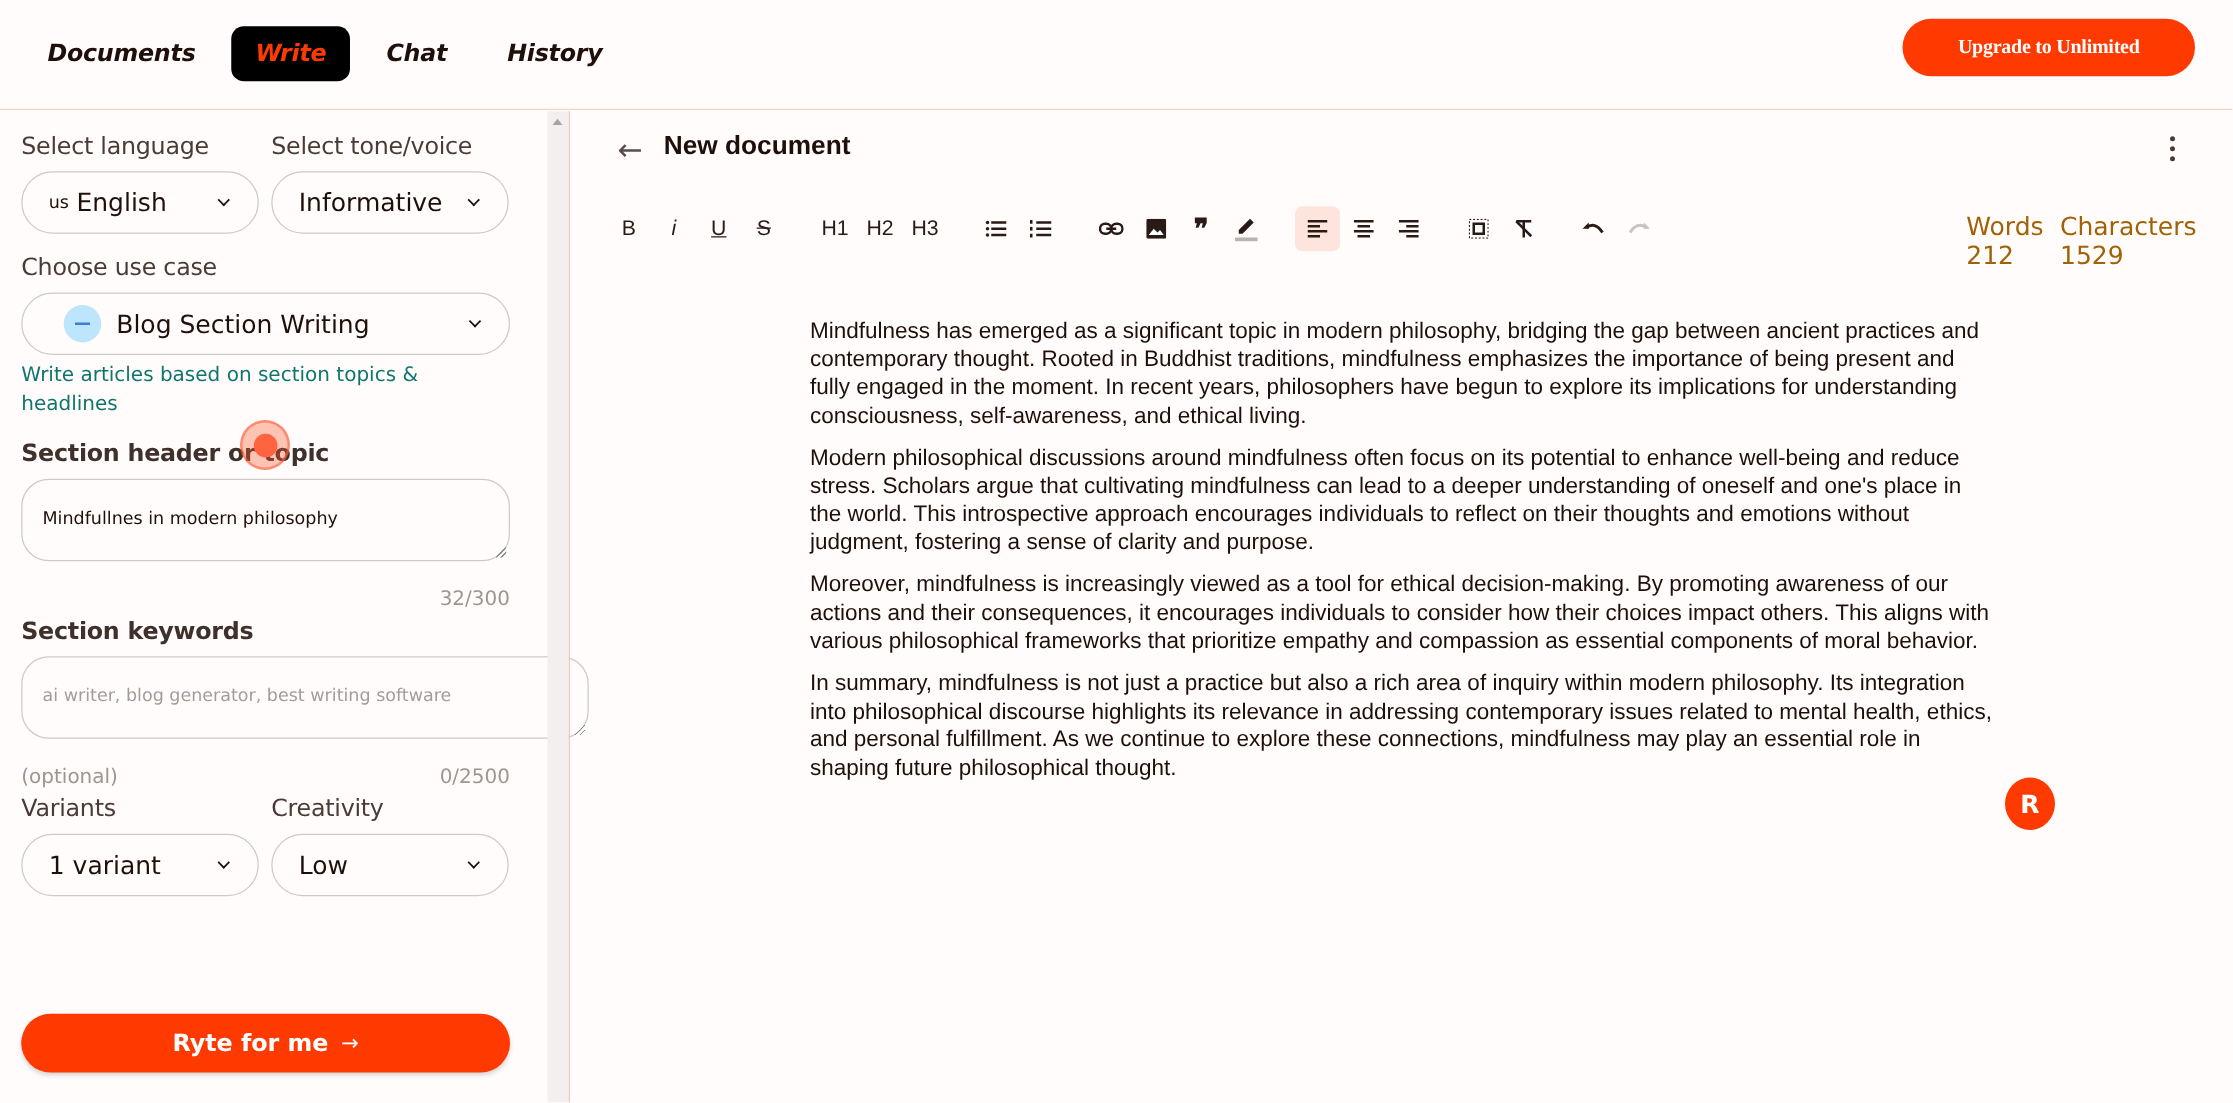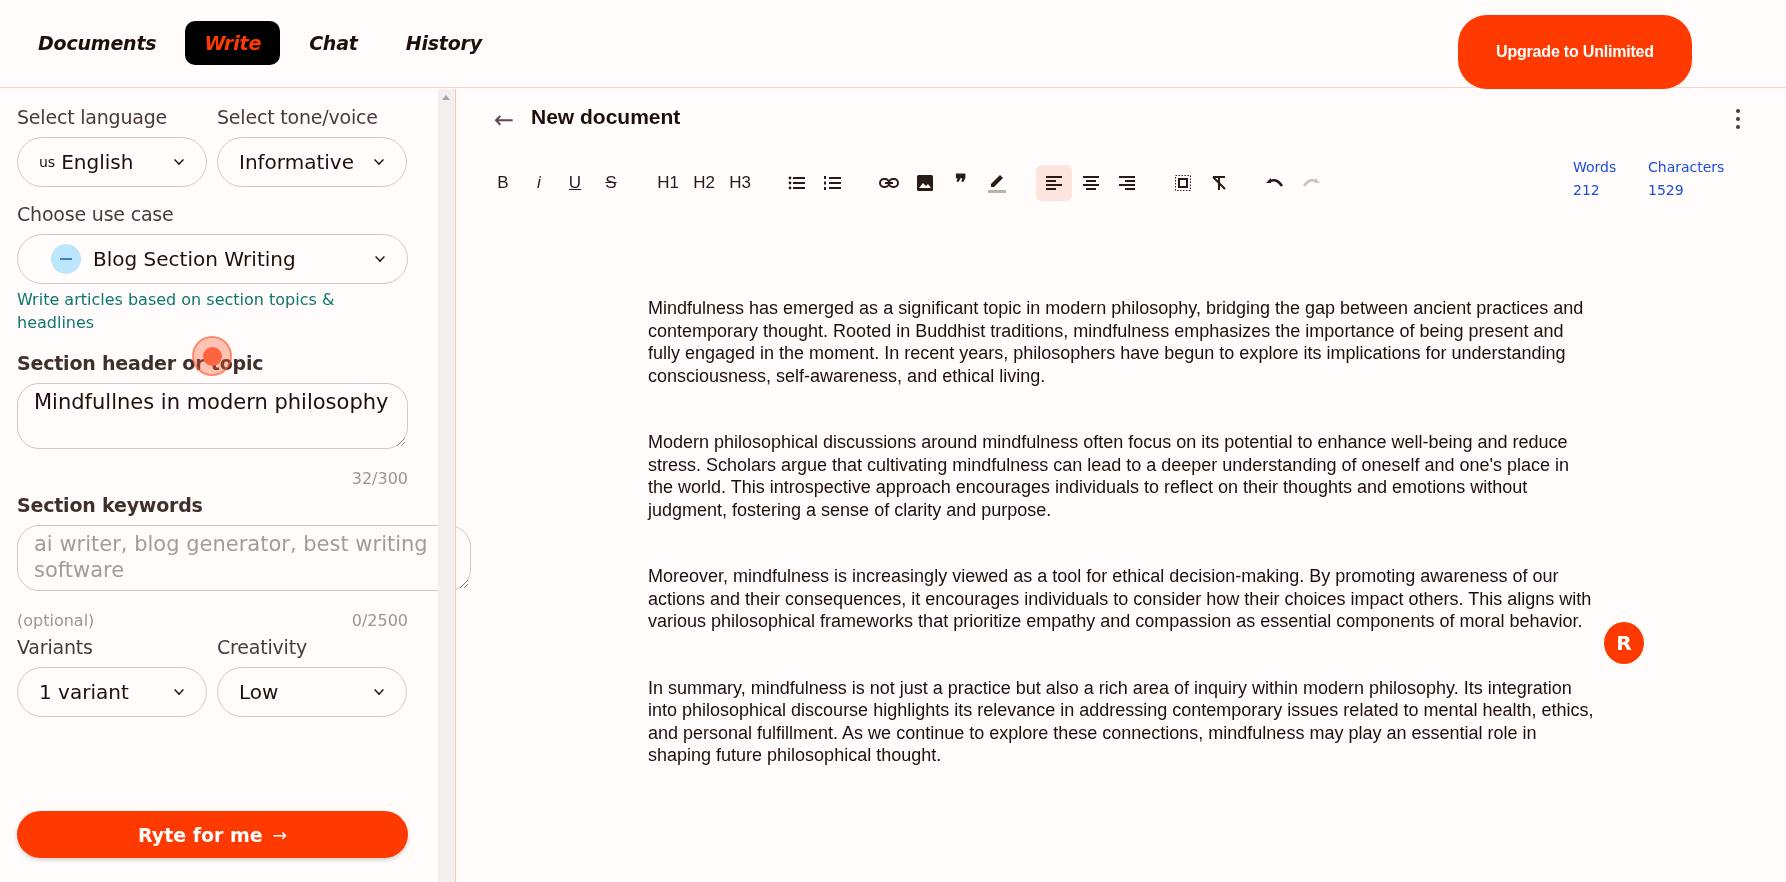--- a/index.html
+++ b/index.html
@@ -18,23 +18,23 @@
     }
     .nav { position: absolute; left: 19px; top: 21px; display: flex; gap: 0; font-style: italic; }
     .nav-item {
       height: 44px; line-height: 44px; padding: 0 19px;
       font-weight: bold; font-size: 19px; color: #1f0f0a;
       border-radius: 10px; cursor: pointer; margin-right: 10px;
       letter-spacing: -0.2px;
     }
     .nav-item.active { background: #000000; color: #ff3a00; }
     .upgrade-btn {
-      position: absolute; left: 1458px; top: 15px; width: 234px; height: 74px;
+      position: absolute; left: 1522px; top: 15px; width: 234px; height: 46px;
       background: #ff3a00; color: #fff; border: none; border-radius: 29px;
-      font-weight: bold; font-size: 16px; font-family: Liberation Sans, sans-serif;
+      font-weight: bold; font-size: 16px; font-family: Liberation Serif, serif;
       cursor: pointer; letter-spacing: -0.2px;
     }
 
     
     .left {
       position: absolute; left: 0; top: 89px; width: 438px; height: 793px;
       background: #fffcfb;
     }
     .left-scroll {
       position: absolute; left: 438px; top: 89px; width: 17px; height: 793px;
@@ -73,22 +73,22 @@
     }
     .usecase-icon span { display: block; width: 12px; height: 2px; background: #3c7fd6; margin: 1.5px 0; }
     .usecase-icon .lines { display: flex; flex-direction: column; align-items: flex-start; }
     .usecase-icon .lines span:last-child { width: 9px; }
     .hint {
       position: absolute; left: 17px; top: 288px; width: 360px;
       font-size: 16px; line-height: 23px; color: #0f766e;
     }
     .textarea {
       position: absolute; border: 1px solid #cfc9c7; border-radius: 22px;
-      background: #fffcfb; font-size: 21px; line-height: 26px;
-      padding: 5px 16px; color: #1f0f0a; cursor: text;
+      background: #fffcfb; font-size: 14px; line-height: 26px;
+      padding: 18px 16px; color: #1f0f0a; cursor: text;
     }
     .textarea.placeholder { color: #a29c9a; }
     .resize-grip {
       position: absolute; right: 2px; bottom: 2px; width: 8px; height: 8px;
       background: linear-gradient(135deg, transparent 45%, #8d8886 45%, #8d8886 52%, transparent 52%, transparent 70%, #8d8886 70%, #8d8886 77%, transparent 77%);
     }
     .counter { position: absolute; font-size: 16px; color: #9c9592; margin-top: 16px; }
     .ryte-btn {
       position: absolute; left: 17px; top: 811px; width: 391px; height: 47px;
       background: #ff3a00; color: #fff; border: none; border-radius: 24px;
@@ -124,27 +124,27 @@
     .kebab span { width: 4px; height: 4px; border-radius: 50%; background: #4a3b37; }
     .toolbar { position: absolute; left: 0; top: 76px; height: 40px; }
     .tb-btn {
       position: absolute; top: 0; height: 36px; min-width: 30px;
       display: flex; align-items: center; justify-content: center;
       font-family: "Liberation Sans", sans-serif; font-size: 17px; color: #2a1a15;
       cursor: pointer; border-radius: 6px;
     }
     .tb-btn.active { background: #fde4dc; }
     .tb-btn.disabled { color: #c8c2c0; }
-    .stats { position: absolute; top: 67px; font-size: 14px; color: #1d4ed8; line-height: 23px; }
+    .stats { position: absolute; top: 81px; font-size: 20px; color: #a16207; line-height: 23px; }
 
     .doc-body {
       position: absolute; left: 648px; top: 253px; width: 950px;
       font-family: "Liberation Sans", sans-serif; font-size: 18px; line-height: 22.5px; color: #1f0f0a;
     }
-    .doc-body p { margin-bottom: 11.5px; margin-top: 44px; }
+    .doc-body p { margin-bottom: 11.5px; }
     .assistant-btn {
       position: absolute; left: 1604px; top: 622px; width: 40px; height: 42px;
       border-radius: 50%; background: #ff3a00; color: #fff; cursor: pointer;
       display: flex; align-items: center; justify-content: center;
       font-weight: bold; font-size: 20px; font-family: "DejaVu Sans", sans-serif;
     }
   </style>
 </head>
 <body>
 

